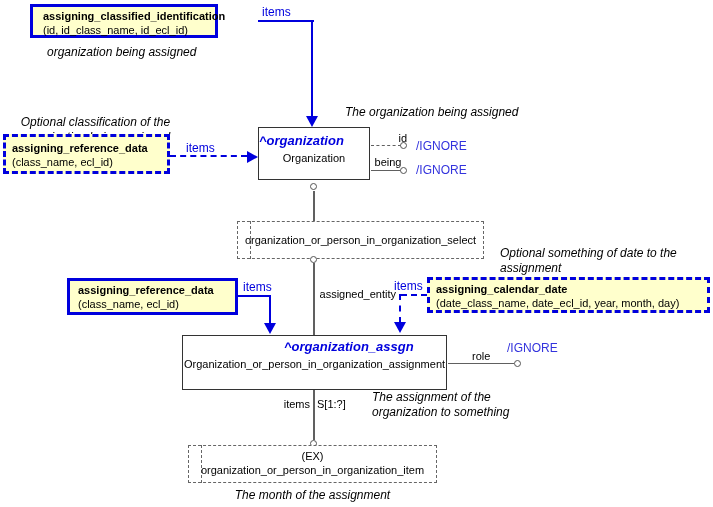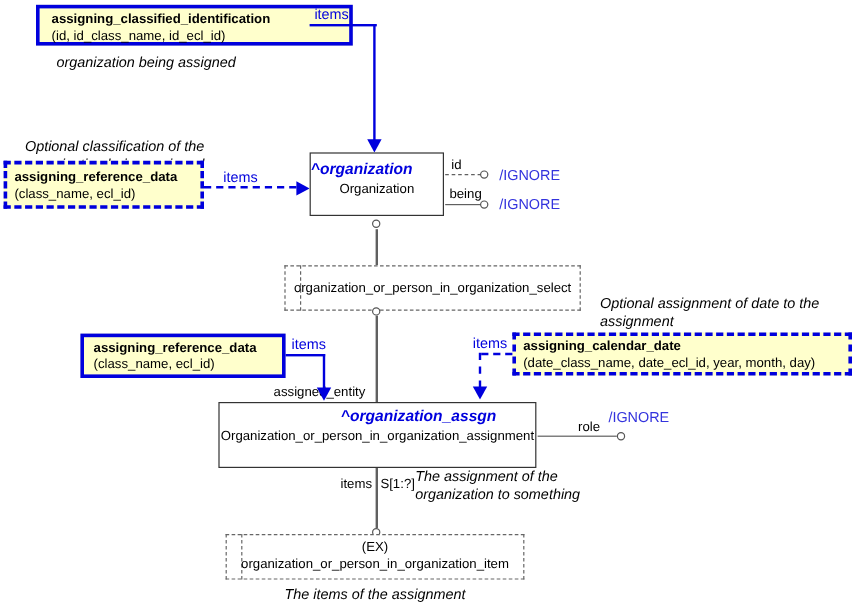--- a/index.html
+++ b/index.html
@@ -45,21 +45,21 @@
   .lbl.sm{font-size:11px;}
   .blue{color:var(--blue);}
   .ignore{color:var(--ignore-blue);}
   .ann{position:absolute;font-style:italic;font-size:12px;line-height:15px;white-space:nowrap;}
 </style>
 </head>
 <body>
 
 <div class="canvas">
 
-  <div class="ybox" style="left:30px;top:4px;width:264px;height:34px;">
+  <div class="ybox" style="left:30px;top:4px;width:188px;height:34px;">
     <div class="bt">assigning_classified_identification</div>
     <div>(id, id_class_name, id_ecl_id)</div>
   </div>
   <span class="lbl blue" style="left:262px;top:5px;">items</span>
   <div class="line bh" style="left:258px;top:20px;width:56px;"></div>
   <div class="line bv" style="left:311px;top:20px;height:97px;"></div>
   <div class="arr down" style="left:306px;top:116px;"></div>
 
   <div class="ann" style="left:47px;top:45px;">
     <div>organization being assigned</div>
@@ -70,90 +70,93 @@
     <div>organization being assigned</div>
   </div>
   <div class="ybox dashed" style="left:3px;top:134px;width:167px;height:40px;padding-left:6px;padding-top:4px;">
     <div class="bt">assigning_reference_data</div>
     <div>(class_name, ecl_id)</div>
   </div>
   <span class="lbl blue" style="left:186px;top:141px;">items</span>
   <div class="line bdh" style="left:170px;top:155px;width:77px;"></div>
   <div class="arr right" style="left:247px;top:151px;"></div>
 
+  <div class="ann" style="left:345px;top:105px;">
+    <div>The organization being assigned</div>
+  </div>
   <div class="ebox" style="left:258px;top:127px;width:112px;height:53px;">
     <span class="etitle center" style="top:5px;">^organization</span>
     <span class="ename" style="top:24px;">Organization</span>
   </div>
 
-  <span class="lbl sm" style="left:376px;top:132px;width:20px;text-align:left;">id</span>
+  <span class="lbl sm" style="left:387px;top:132px;width:20px;text-align:right;">id</span>
   <div class="line gdash" style="left:371px;top:145px;width:30px;"></div>
   <div class="circle" style="left:400px;top:142px;"></div>
   <span class="lbl ignore" style="left:416px;top:139px;">/IGNORE</span>
 
   <span class="lbl sm" style="left:374px;top:156px;width:28px;text-align:center;">being</span>
   <div class="line gh" style="left:371px;top:170px;width:30px;"></div>
   <div class="circle" style="left:400px;top:167px;"></div>
   <span class="lbl ignore" style="left:416px;top:163px;">/IGNORE</span>
 
   <div class="circle" style="left:310px;top:183px;"></div>
   <div class="line gv" style="left:313px;top:191px;height:30px;"></div>
 
   <div class="sbox" style="left:190px;top:221px;width:247px;height:38px;margin-left:47px;">
     <span class="iv"></span>
     <span class="ctr" style="top:11px;">organization_or_person_in_organization_select</span>
   </div>
   <div class="circle" style="left:310px;top:256px;"></div>
   <div class="line gv" style="left:313px;top:263px;height:72px;"></div>
-  <span class="lbl sm" style="left:228px;top:288px;width:140px;text-align:left;margin-top:33px;">assigned_entity</span>
+  <span class="lbl sm" style="left:256px;top:288px;width:140px;text-align:right;">assigned_entity</span>
 
   <div class="ybox" style="left:67px;top:278px;width:171px;height:37px;padding-left:8px;">
     <div class="bt">assigning_reference_data</div>
     <div>(class_name, ecl_id)</div>
   </div>
   <span class="lbl blue" style="left:243px;top:280px;">items</span>
   <div class="line bh" style="left:238px;top:295px;width:33px;"></div>
   <div class="line bv" style="left:269px;top:295px;height:29px;"></div>
   <div class="arr down" style="left:264px;top:323px;"></div>
 
   <div class="ann" style="left:500px;top:246px;">
-    <div>Optional assignment of date to the</div>
+    <div>Optional something of date to the</div>
     <div>assignment</div>
   </div>
   <div class="ybox dashed" style="left:427px;top:277px;width:283px;height:36px;padding-left:6px;">
     <div class="bt">assigning_calendar_date</div>
     <div>(date_class_name, date_ecl_id, year, month, day)</div>
   </div>
   <span class="lbl blue" style="left:394px;top:279px;">items</span>
   <div class="line bdh" style="left:401px;top:294px;width:26px;"></div>
   <div class="line bdv" style="left:399px;top:294px;height:29px;"></div>
   <div class="arr down" style="left:394px;top:322px;"></div>
 
   <div class="ebox" style="left:182px;top:335px;width:265px;height:55px;">
     <span class="etitle" style="left:101px;top:3px;">^organization_assgn</span>
     <span class="ename" style="top:22px;">Organization_or_person_in_organization_assignment</span>
   </div>
 
-  <span class="lbl sm" style="left:472px;top:350px;width:28px;text-align:right;">role</span>
+  <span class="lbl sm" style="left:472px;top:350px;width:28px;text-align:left;">role</span>
   <div class="line gh" style="left:448px;top:363px;width:66px;"></div>
   <div class="circle" style="left:514px;top:360px;"></div>
   <span class="lbl ignore" style="left:507px;top:341px;">/IGNORE</span>
 
-  <div class="ann" style="left:346px;top:390px;">
+  <div class="ann" style="left:372px;top:390px;">
     <div>The assignment of the</div>
     <div>organization to something</div>
   </div>
 
   <div class="line gv" style="left:313px;top:390px;height:50px;"></div>
   <span class="lbl sm" style="left:260px;top:398px;width:50px;text-align:right;">items</span>
   <span class="lbl sm" style="left:317px;top:398px;">S[1:?]</span>
   <div class="circle" style="left:310px;top:440px;"></div>
 
   <div class="sbox" style="left:188px;top:445px;width:249px;height:38px;">
     <span class="iv"></span>
     <span class="ctr" style="top:3px;">(EX)</span>
     <span class="ctr" style="top:17px;">organization_or_person_in_organization_item</span>
   </div>
   <div class="ann" style="left:195px;top:488px;width:235px;text-align:center;">
-    <div>The items of the assignment</div>
+    <div>The month of the assignment</div>
   </div>
 
 </div>
 
 </body></html>

